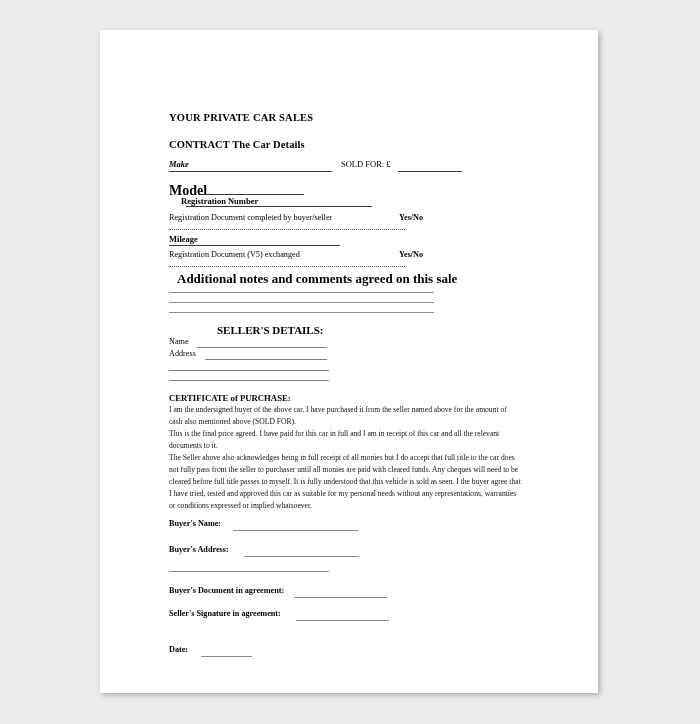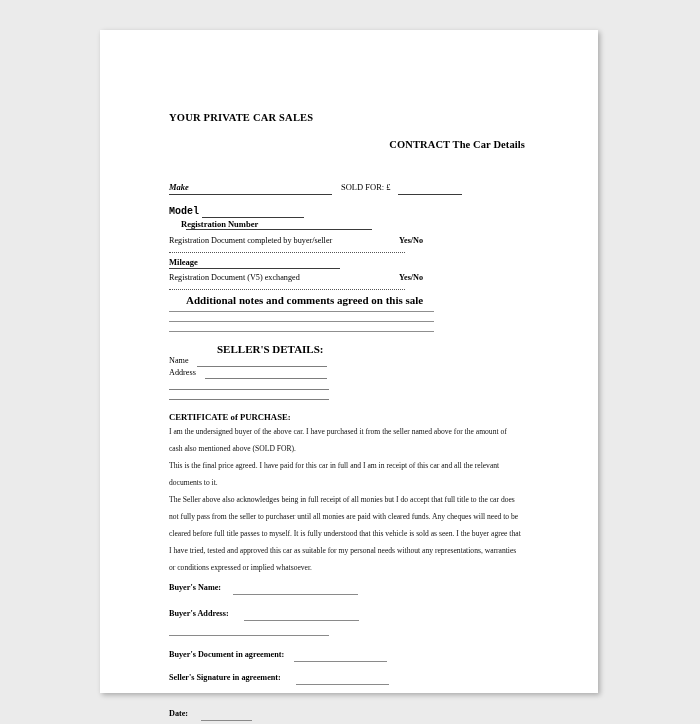--- a/index.html
+++ b/index.html
@@ -37,22 +37,21 @@
     font-size: 10.5px;
     letter-spacing: 0.2px;
     color: #000;
     margin: 0 0 16px 0;
   }
   .h-sub {
     font-weight: bold;
     font-size: 10.5px;
     letter-spacing: 0.1px;
     color: #000;
-    margin: 0 0 32px 0;
-    text-align: right;
+    margin: 0 0 9px 0;
   }
 
   
   .row-make {
     position: relative;
     height: 14px;
     margin-bottom: 10px;
   }
   .lbl-make {
     position: absolute;
@@ -81,22 +80,21 @@
 
   
   .row-model {
     position: relative;
     height: 13px;
   }
   .lbl-model {
     position: absolute;
     left: 0; top: 0;
     font-weight: bold;
-    font-size: 10px;
-    font-family: Liberation Mono, monospace;
+    font-size: 14px;
   }
   .rule-model {
     position: absolute;
     left: 33px; top: 11px;
     width: 102px;
     border-bottom: 1.3px solid #3a3a3a;
   }
 
   
   .row-regnum {
@@ -156,23 +154,23 @@
   }
   .rule-mileage {
     position: absolute;
     left: 0; top: 11px;
     width: 171px;
     border-bottom: 1.3px solid #3a3a3a;
   }
 
   .lbl-notes {
     font-weight: bold;
-    font-size: 11px;
+    font-size: 13px;
     padding-left: 4px;
-    margin: 4px 0 5px 13px;
+    margin: 4px 0 5px 4px;
   }
 
   .blankline {
     width: 265px;
     border-bottom: 1.2px solid #8f8f8f;
     height: 0;
     margin: 0 0 9px 0;
   }
   .blankline.gap {
     margin-bottom: 11px;
@@ -207,21 +205,21 @@
   }
 
   
   .cert-head {
     font-weight: bold;
     font-size: 8.7px;
     margin: 12px 0 1px 0;
   }
   .cert-para {
     font-size: 7.6px;
-    line-height: 17px;
+    line-height: 12px;
     color: #111;
     margin: 0;
     text-align: left;
     width: 352px;
   }
 
   
   .row-buyer {
     position: relative;
     height: 14px;

